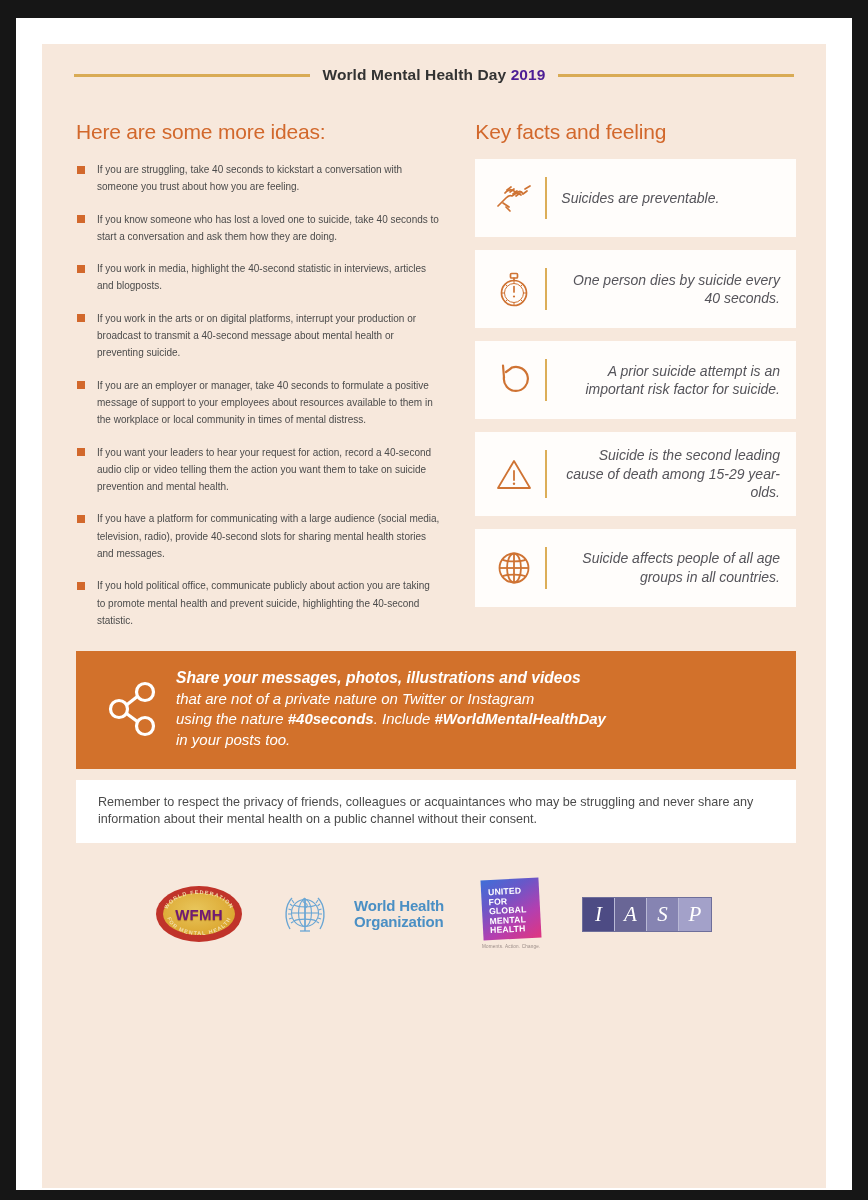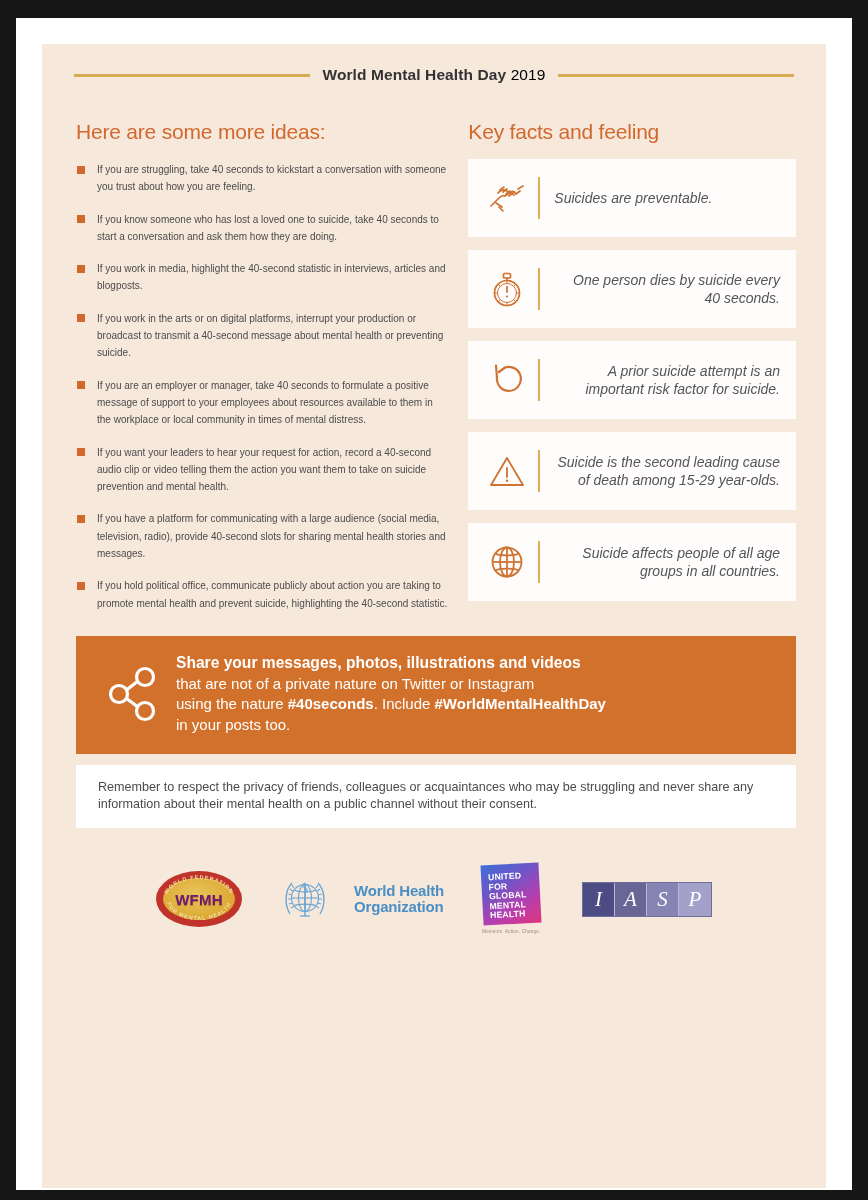--- a/index.html
+++ b/index.html
@@ -27,24 +27,24 @@
     background: #f7e8dc;
     padding: 0;
   }
 
   
   .hdr { display: flex; align-items: center; gap: 12px;
          padding: 22px 32px 0 32px; }
   .hdr .rule { flex: 1 1 auto; height: 3px; background: #d9ab55; }
   .hdr .ttl { font-size: 15.5px; color: #3b3b3b; white-space: nowrap; letter-spacing: .1px; }
   .hdr .ttl b { font-weight: bold; color: #333; }
-  .hdr .ttl span.yr { font-weight: normal; color: #000000; margin-top: 28px; }
-
-  
-  .cols { display: flex; padding: 36px 30px 0 34px; gap: 20px; }
+  .hdr .ttl span.yr { font-weight: bold; color: #4c1d95; margin-top: 28px; }
+
+  
+  .cols { display: flex; padding: 36px 30px 0 34px; gap: 35px; }
   .colL { width: 375px; }
   .colR { width: 330px; }
 
   h2.sect {
     font-size: 21px; font-weight: normal;
     color: #d2682c; margin-bottom: 17px; letter-spacing: -.2px;
   }
   .colR h2.sect { margin-bottom: 15px; }
 
   ul.ideas { list-style: none; }
@@ -84,21 +84,21 @@
   .share {
     margin: 22px 30px 0 34px;
     background: #d2712b;
     display: flex; align-items: center;
     padding: 16px 20px 18px 22px;
     min-height: 118px;
   }
   .share .sic { flex: 0 0 74px; display: flex; align-items: center;
                 justify-content: center; }
   .share .stx {
-    color: #ffffff; font-size: 15px;
+    color: #ffffff; font-style: italic; font-size: 15px;
     line-height: 20.5px; padding-left: 4px;
   }
   .share .stx .l1 { font-weight: bold; font-size: 15.6px; }
   .share .stx b { font-weight: bold; }
 
   
   .note {
     margin: 11px 30px 0 34px;
     background: #ffffff;
     padding: 14px 20px 15px 22px;

